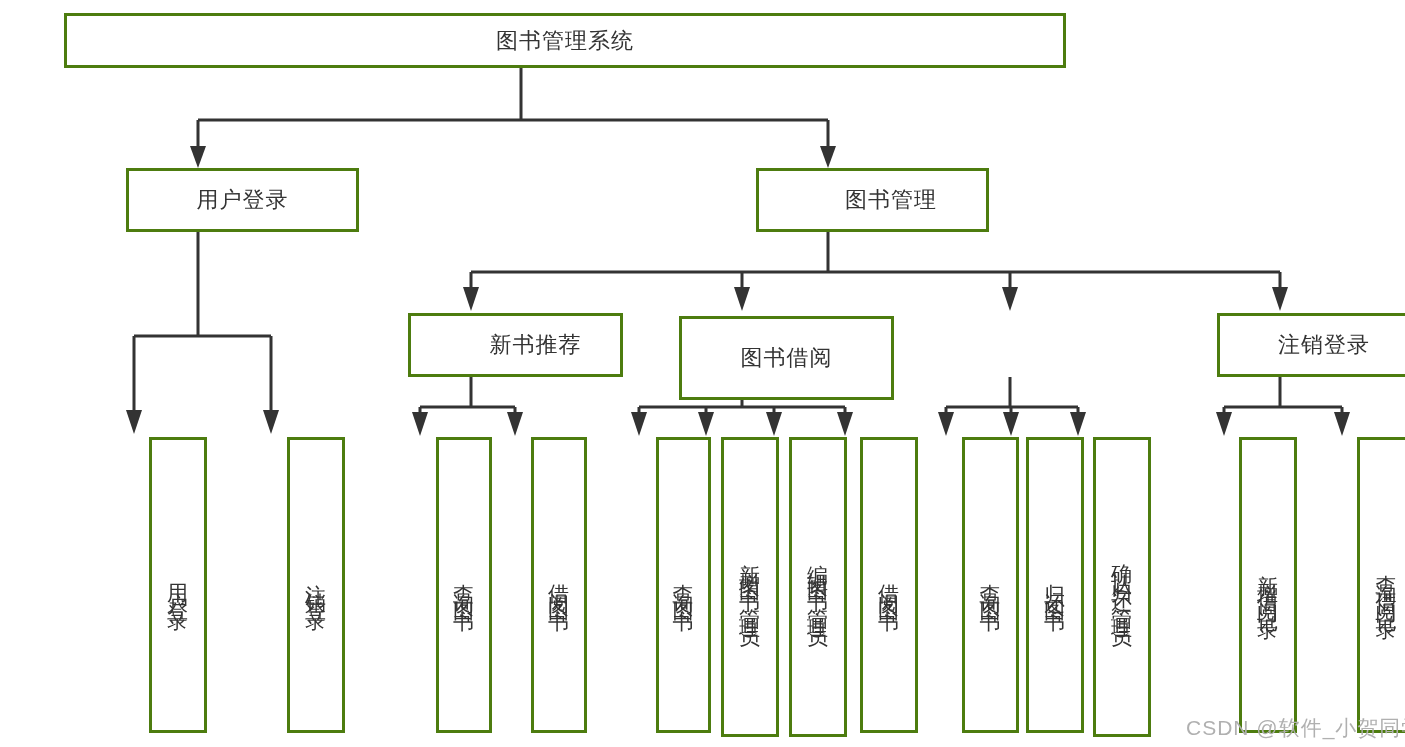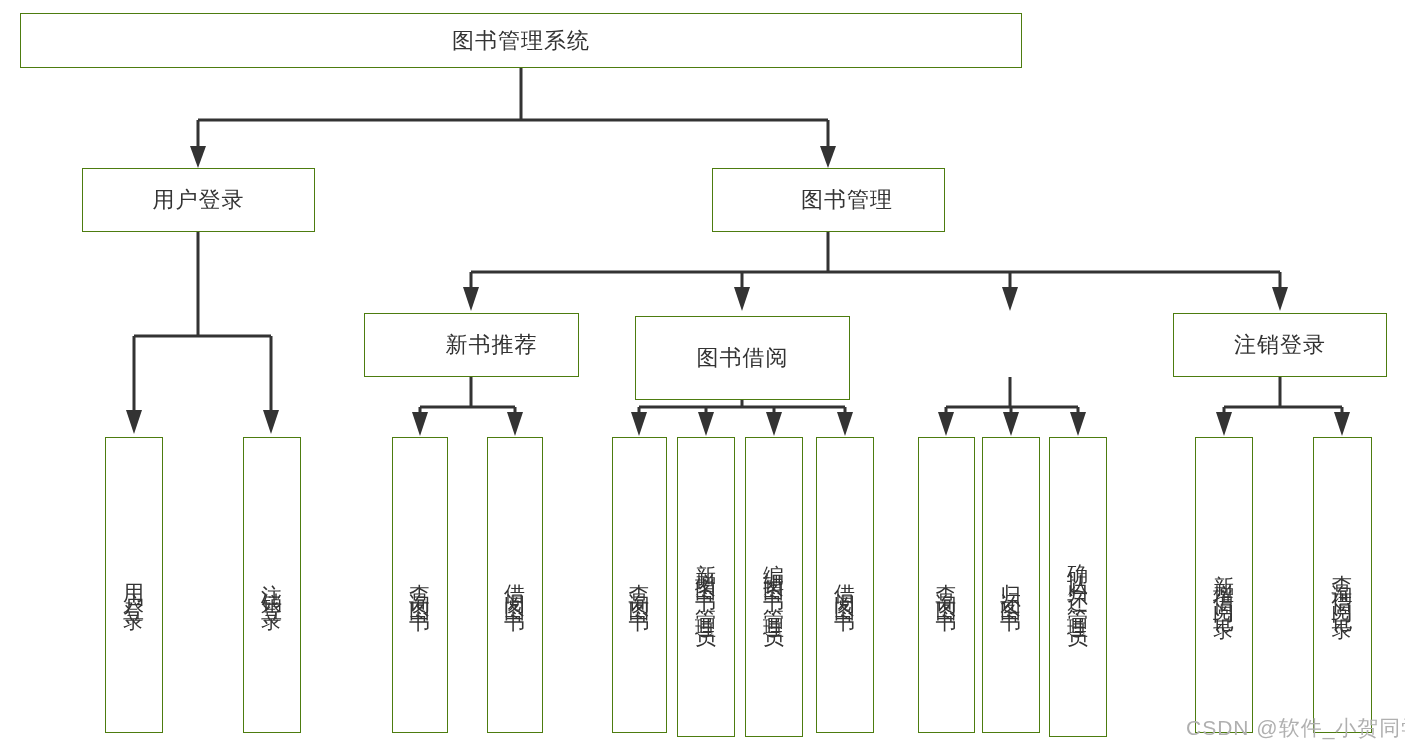--- a/index.html
+++ b/index.html
@@ -13,26 +13,27 @@
     overflow: hidden;
   }
   svg.connectors {
     position: absolute;
     left: 0; top: 0;
     width: 1405px; height: 747px;
   }
   .node {
     position: absolute;
     box-sizing: border-box;
-    border: 1px solid #4d7c0f;
+    border: 3px solid #4d7c0f;
     background: #ffffff;
     display: flex;
     align-items: center;
     justify-content: center;
     text-align: center;
+    margin-left: 44px;
   }
   .node.h { font-size: 22px; letter-spacing: 1px; }
   .node.v span {
     writing-mode: vertical-rl;
     text-orientation: mixed;
     font-size: 21px;
     letter-spacing: 9px;
     line-height: 1;
   }
   .watermark {

